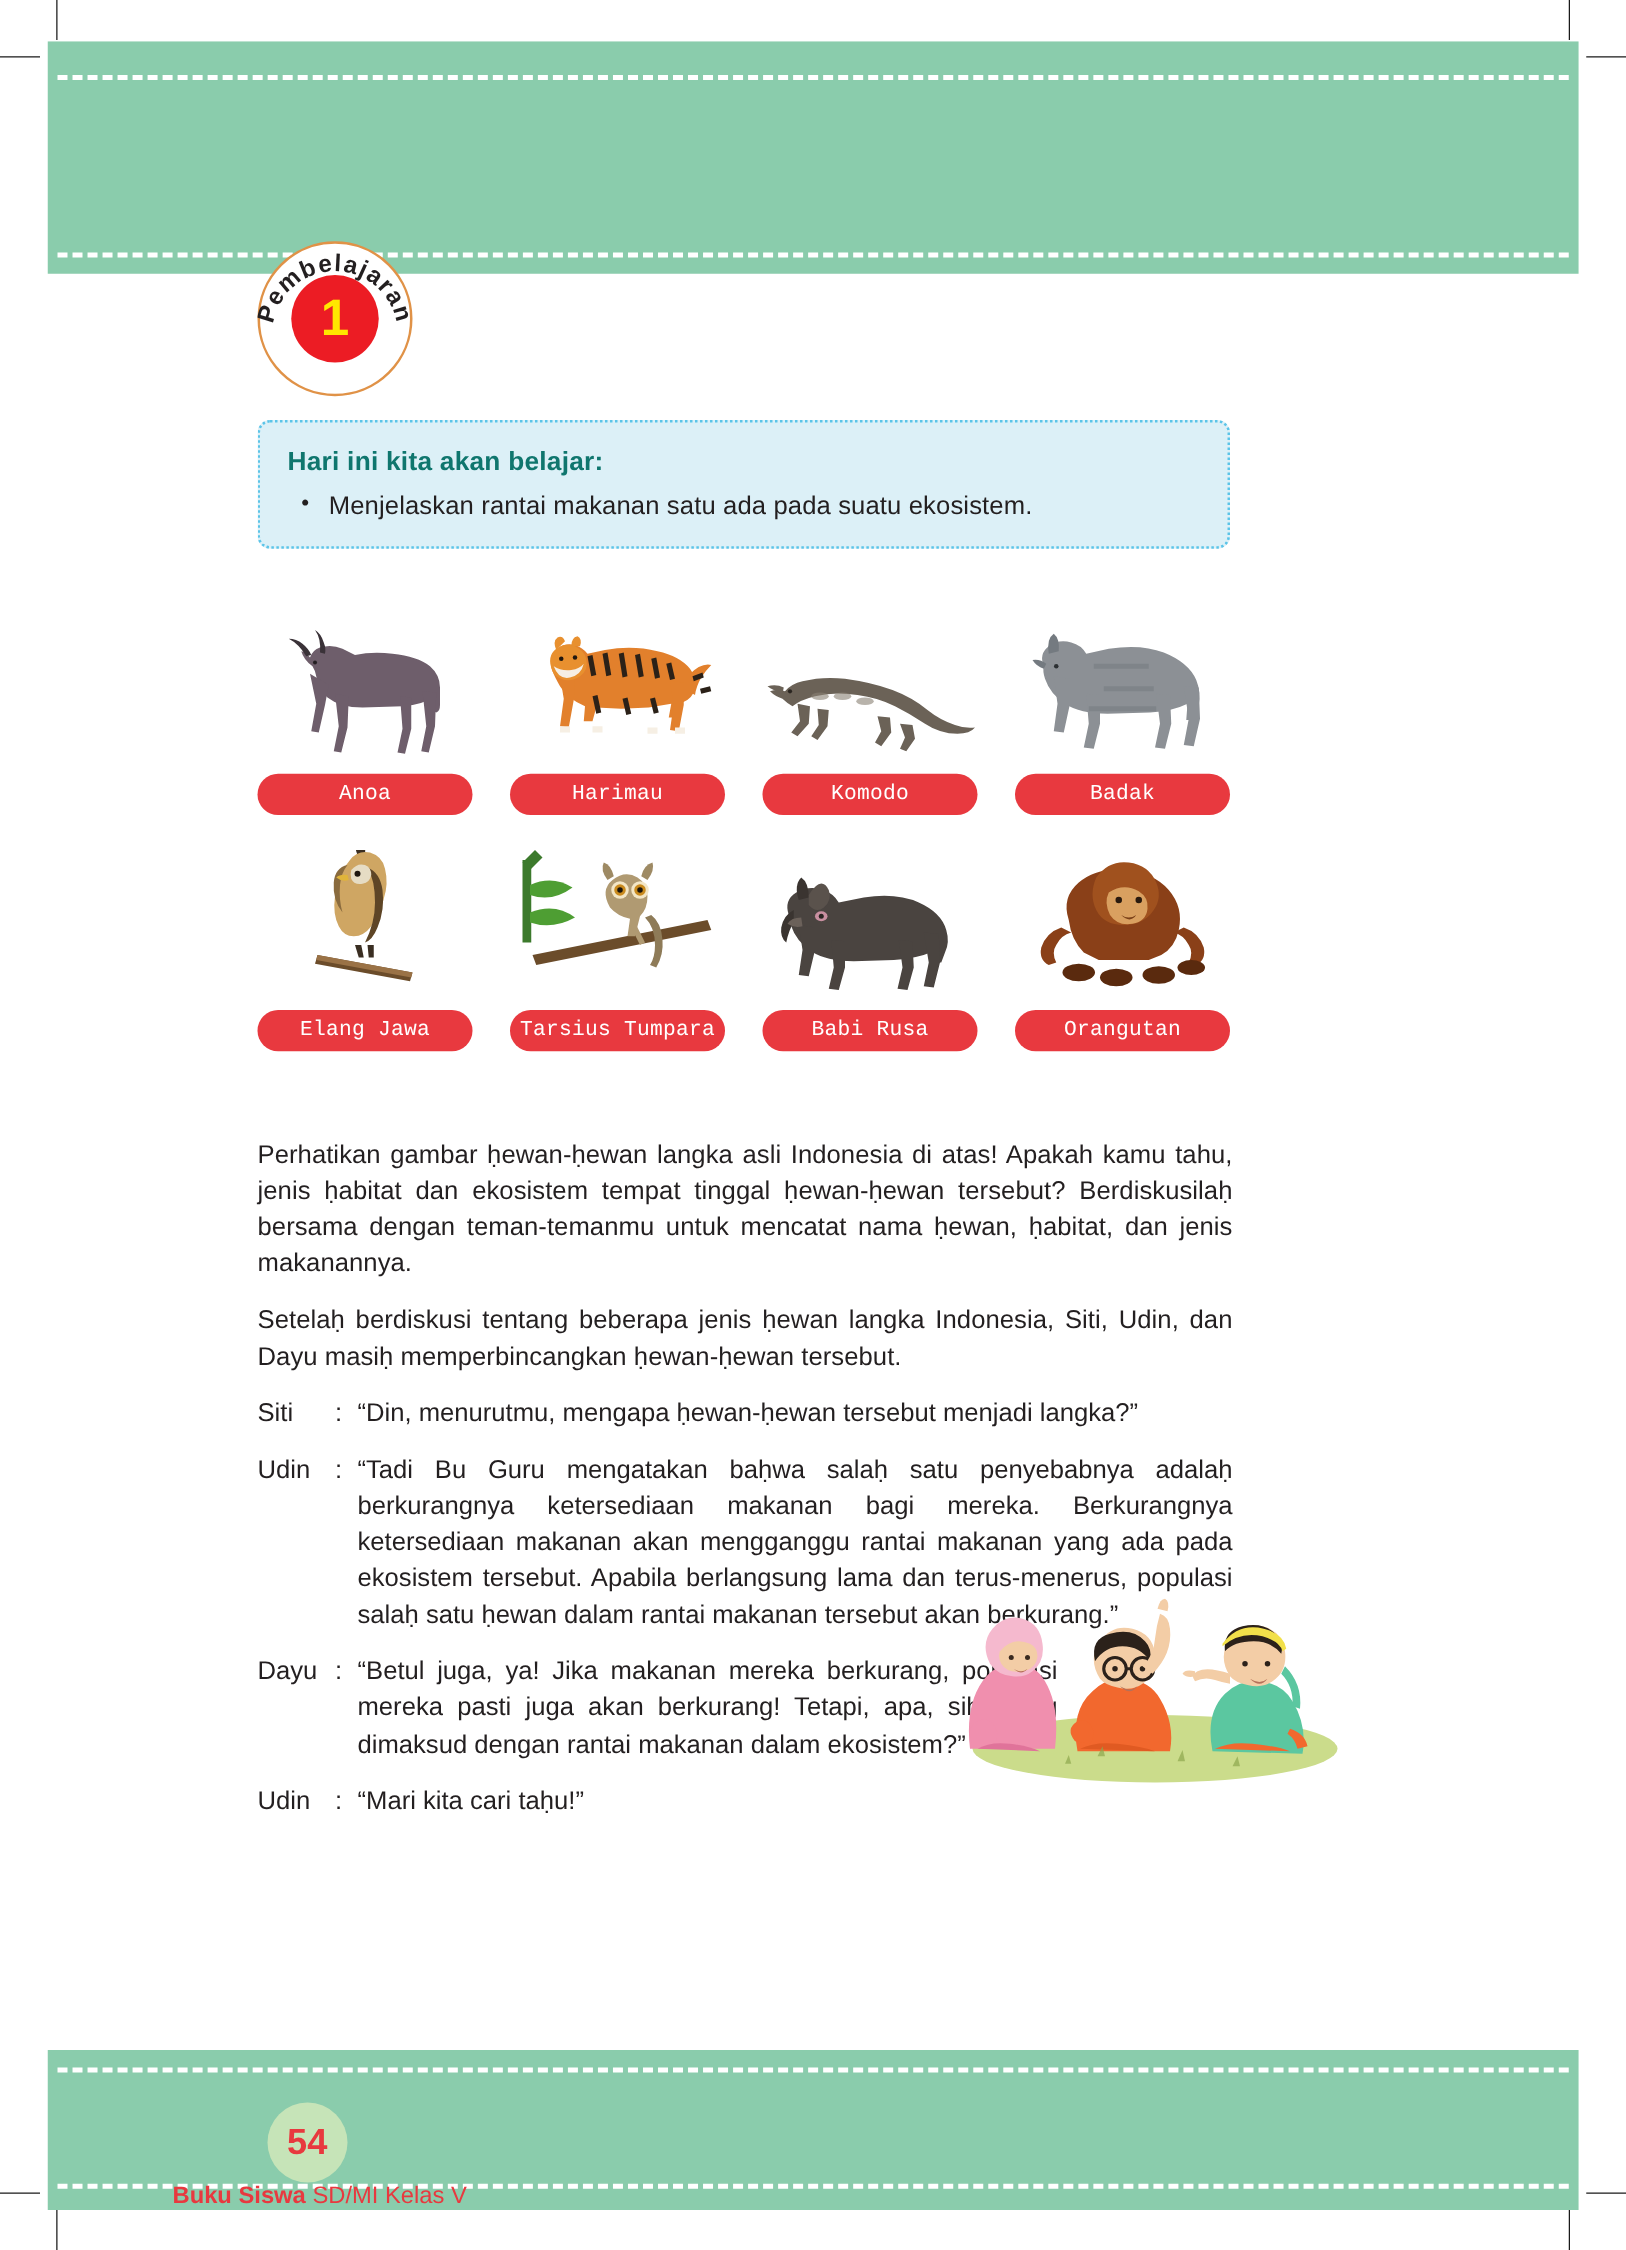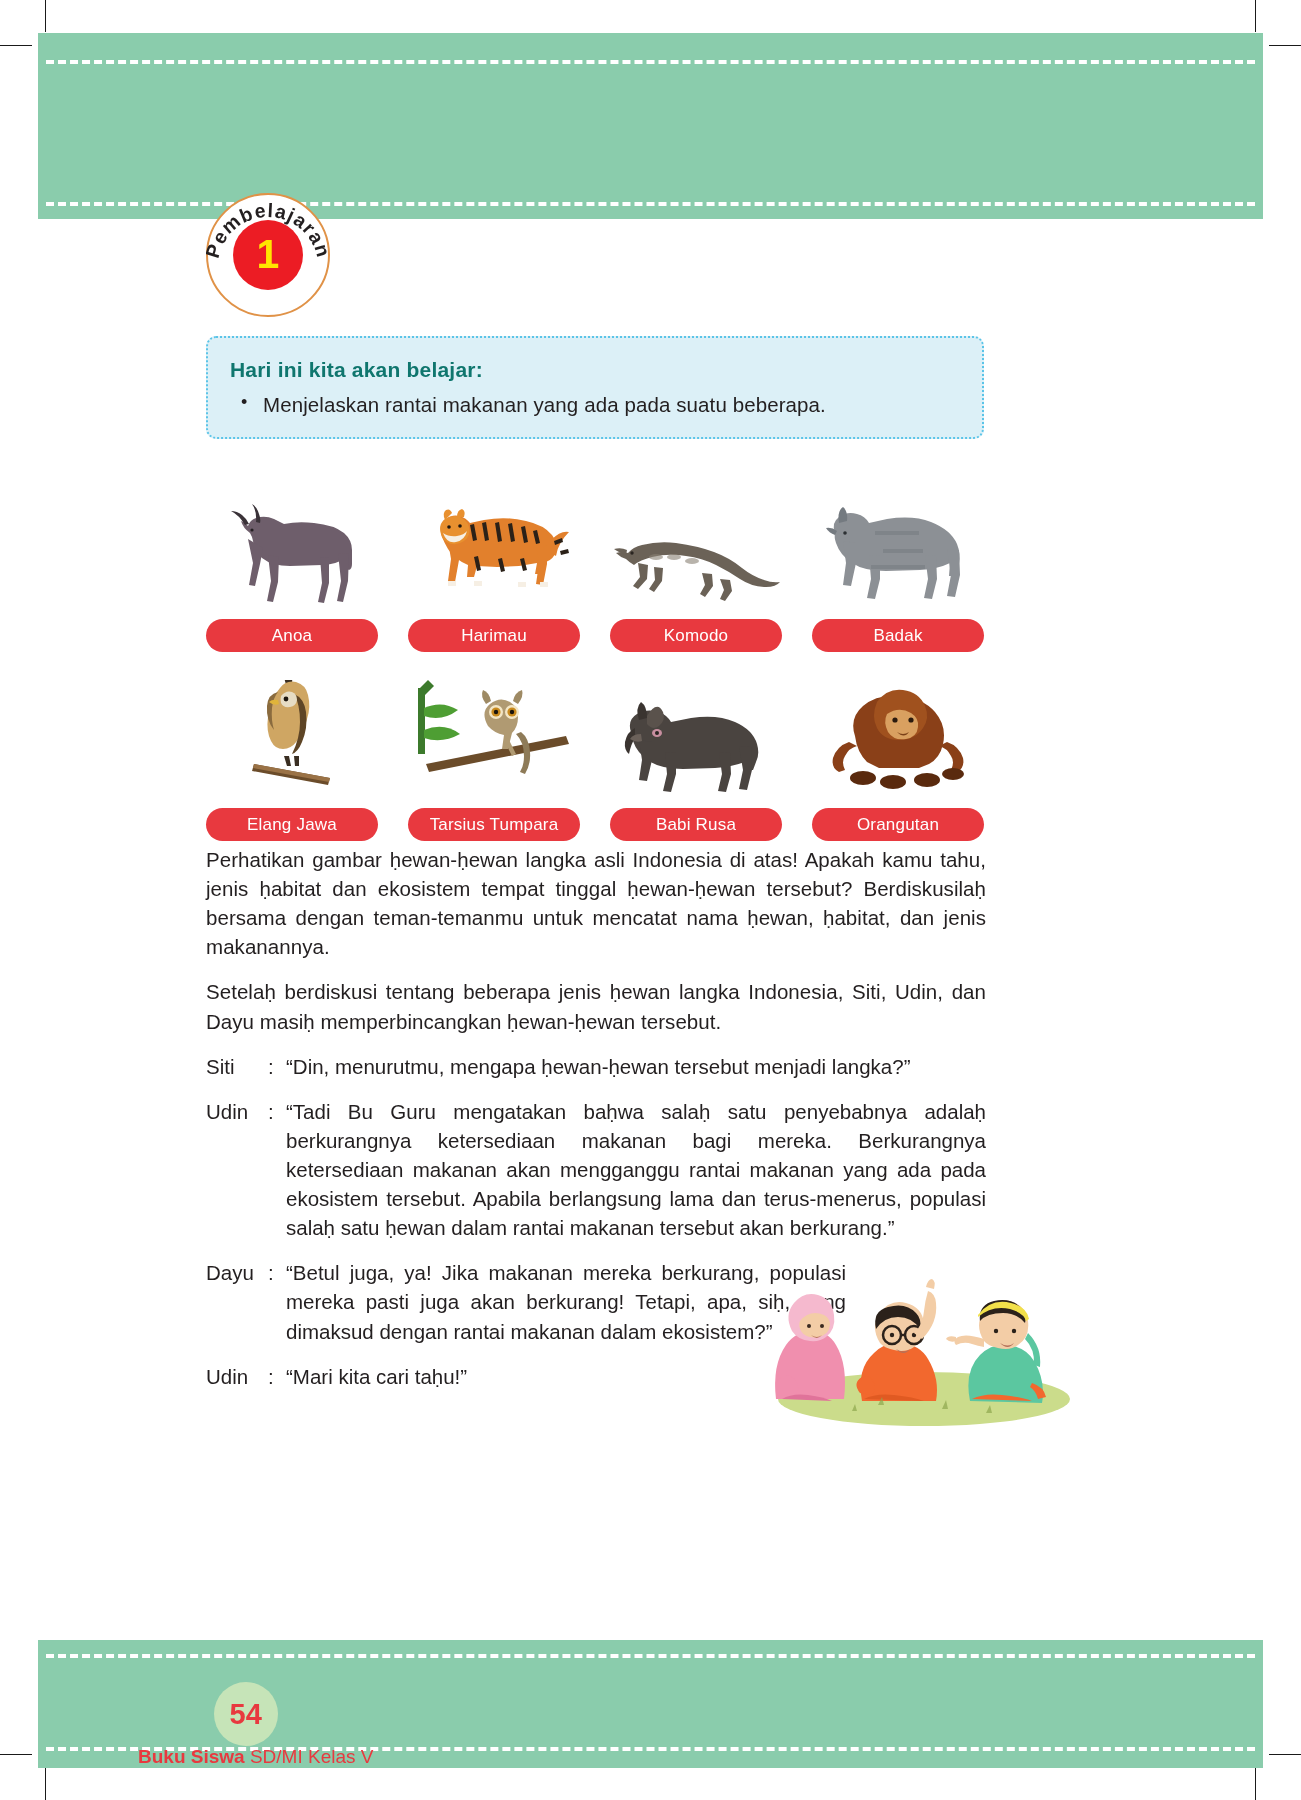--- a/index.html
+++ b/index.html
@@ -133,26 +133,27 @@
   .animal-pic svg { display: block; }
   .animal-label {
     margin-top: 10px;
     background: #E8393F;
     border-radius: 18px;
     height: 33px;
     display: flex; align-items: center; justify-content: center;
     color: #ffffff;
     font-size: 17px;
     letter-spacing: .2px;
+    font-family: Liberation Mono, monospace;
   }
 
   
   .content {
     position: absolute;
-    left: 168px; top: 812px;
+    left: 168px; top: 876px;
     width: 780px;
   }
   p.para {
     font-size: 20.5px;
     line-height: 1.42;
     color: #231F20;
     text-align: justify;
     margin-bottom: 16px;
     letter-spacing: .05px;
   }
@@ -238,21 +239,21 @@
       </text>
     </svg>
     <div class="badge-inner">
       <span class="badge-num">1</span>
     </div>
   </div>
 
   <div class="objective">
     <div class="obj-title">Hari ini kita akan belajar:</div>
     <ul class="obj-list">
-      <li class="obj-item">Menjelaskan rantai makanan yang ada pada suatu beberapa.</li>
+      <li class="obj-item">Menjelaskan rantai makanan satu ada pada suatu ekosistem.</li>
     </ul>
   </div>
 
   <div class="animals">
 
     <div class="animal-row">
 
       <div class="animal-cell">
         <div class="animal-pic">
           <svg width="160" height="112" viewBox="0 0 160 112">

